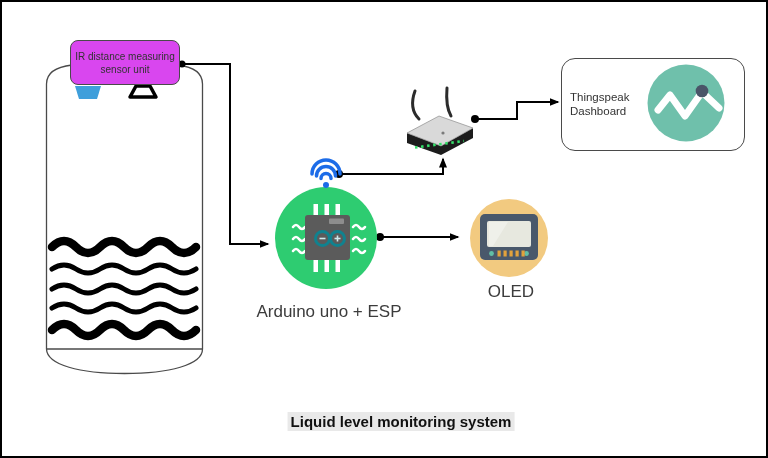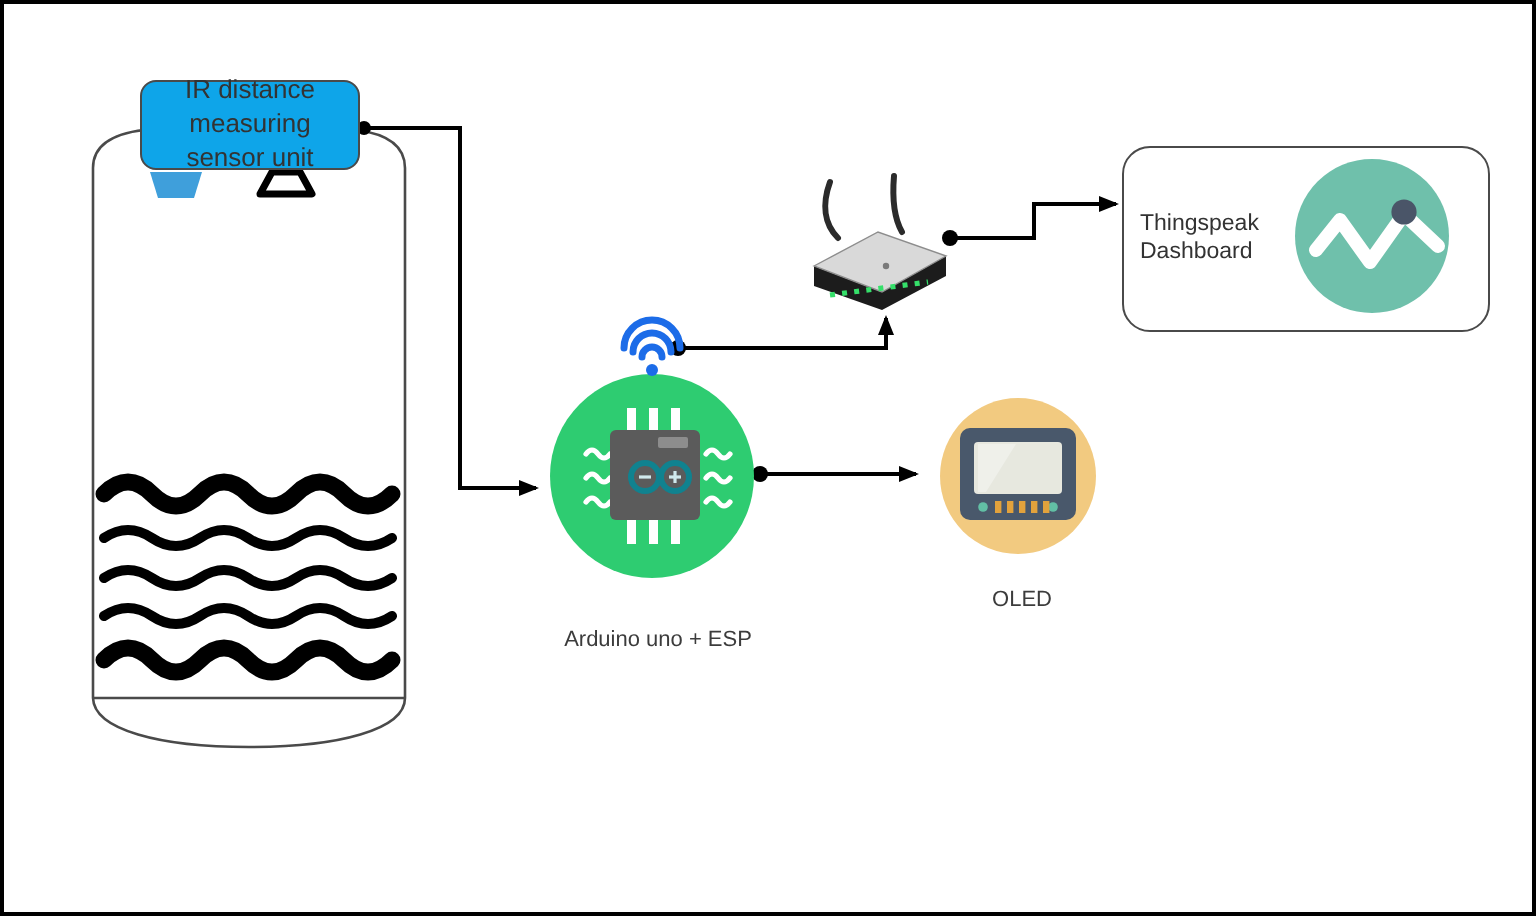--- a/index.html
+++ b/index.html
@@ -3,29 +3,29 @@
 <meta charset="utf-8">
 <style>
   html,body{margin:0;padding:0;background:#fff;}
   .stage{
     position:relative;width:768px;height:458px;box-sizing:border-box;
     border:2px solid #000;background:#fff;overflow:hidden;
     font-family:"Liberation Sans",sans-serif;
   }
   .stage svg.layer{position:absolute;left:0;top:0;}
   .lbl{position:absolute;color:#3c3c3c;z-index:3;}
-  .node-label{font-size:11px;transform:translateX(-50%);white-space:nowrap;margin-top:12px;}
+  .node-label{font-size:17px;transform:translateX(-50%);white-space:nowrap;}
   .sensor-box{
     position:absolute;left:68px;top:38px;width:110px;height:45px;box-sizing:border-box;
-    border:1.5px solid #4a4a4a;border-radius:8px;background:#0ea5e9;z-index:2;
+    border:1.5px solid #4a4a4a;border-radius:8px;background:#d946ef;z-index:2;
     display:flex;align-items:center;justify-content:center;text-align:center;
-    font-size:13px;line-height:1.3;color:#333;padding:0 3px;
+    font-size:10px;line-height:1.3;color:#333;padding:0 3px;
   }
   .dash-box{
-    position:absolute;left:559px;top:71px;width:184px;height:93px;box-sizing:border-box;
+    position:absolute;left:559px;top:56px;width:184px;height:93px;box-sizing:border-box;
     border:1.5px solid #4a4a4a;border-radius:14px;background:#fff;z-index:2;
   }
   .dash-text{
     position:absolute;left:8px;top:50%;transform:translateY(-50%);
     width:80px;font-size:11.5px;line-height:1.3;color:#333;
   }
   .dash-chart{position:absolute;left:85px;top:5px;}
   .title{
     position:absolute;left:399px;top:410px;transform:translateX(-50%);
     font-size:15px;font-weight:bold;color:#111;background:#e9e9e9;
@@ -157,14 +157,15 @@
     <svg class="dash-chart" width="78" height="78" viewBox="0 0 78 78">
       <circle cx="39" cy="39" r="38.5" fill="#6fc0ab"></circle>
       <polyline points="11,46 23,31 38,52 55,28 72,44" fill="none" stroke="#fff" stroke-width="7" stroke-linecap="round" stroke-linejoin="round"></polyline>
       <circle cx="55" cy="27" r="6.3" fill="#4a5568"></circle>
     </svg>
   </div>
 
   <div class="lbl node-label" style="left:327px;top:300px;">Arduino uno + ESP</div>
   <div class="lbl node-label" style="left:509px;top:280px;">OLED</div>
 
+  <div class="title">Liquid level monitoring system</div>
 
 </div>
 
 </body></html>

